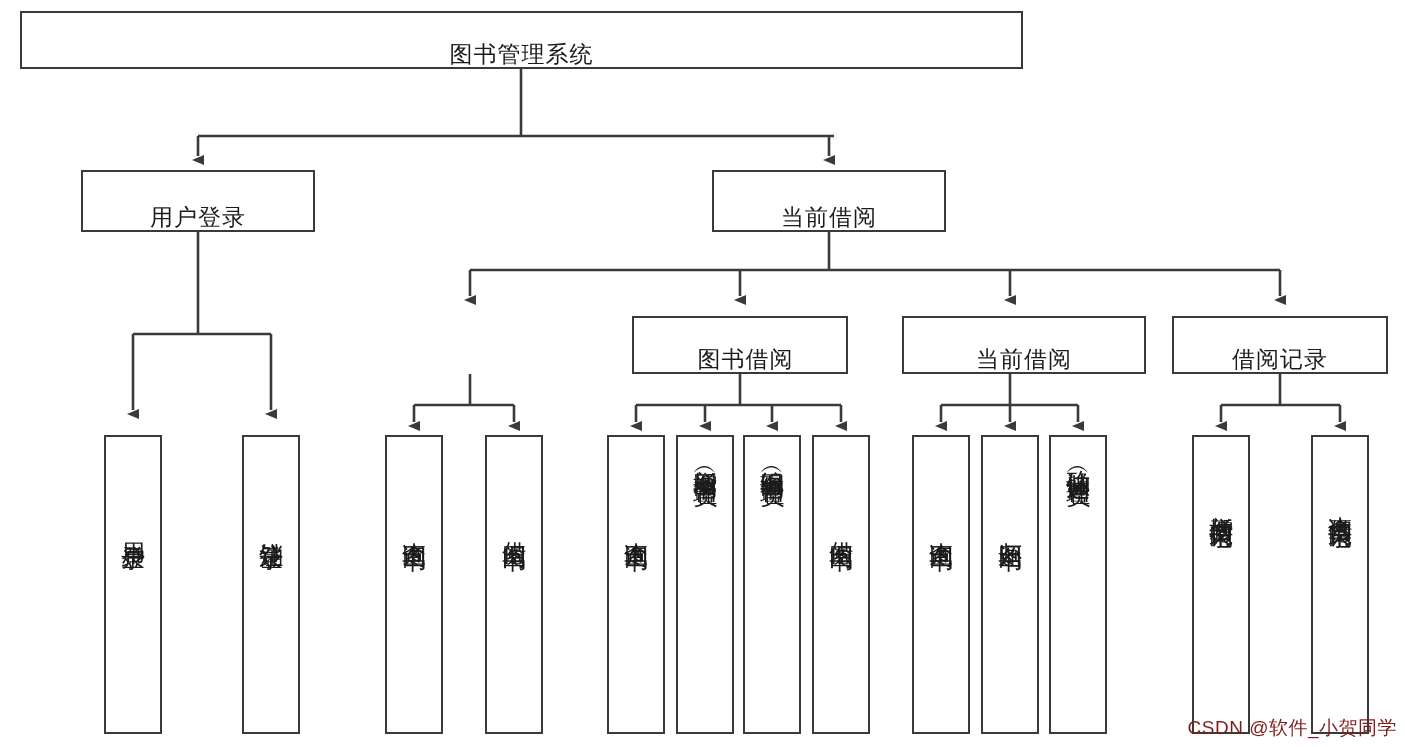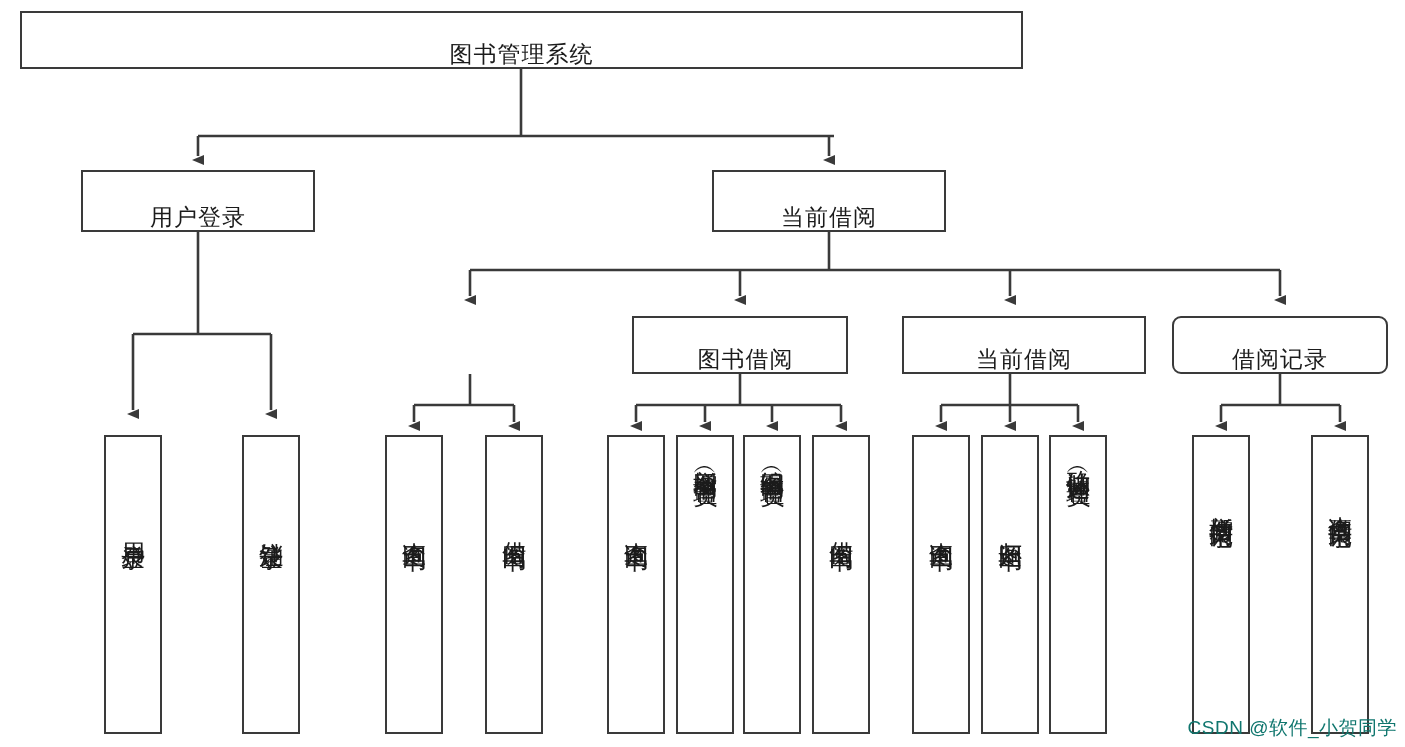--- a/index.html
+++ b/index.html
@@ -62,21 +62,21 @@
     margin-top: 52px;
   }
   .node.leaf.high .label {
     margin-top: 6px;
   }
   #watermark {
     position: absolute;
     right: 8px;
     bottom: 6px;
     font-size: 19px;
-    color: #0f766e;
+    color: #7f1d1d;
     letter-spacing: 0.5px;
     z-index: 5;
     white-space: nowrap;
   }
 </style>
 </head>
 <body>
 
 <div id="canvas">
 
@@ -140,21 +140,21 @@
   <div class="node" style="left:712px; top:170px; width:234px; height:62px;">
     <span class="label">当前借阅</span>
   </div>
 
   <div class="node" style="left:632px; top:316px; width:216px; height:58px;padding-left:11px;">
     <span class="label">图书借阅</span>
   </div>
   <div class="node" style="left:902px; top:316px; width:244px; height:58px;">
     <span class="label">当前借阅</span>
   </div>
-  <div class="node" style="left:1172px; top:316px; width:216px; height:58px;border-radius:9px;">
+  <div class="node" style="left:1172px; top:316px; width:216px; height:58px;">
     <span class="label">借阅记录</span>
   </div>
 
   <div class="node leaf mid" style="left:104px; top:435px; width:58px; height:299px;">
     <span class="label">用户登录</span>
   </div>
   <div class="node leaf mid" style="left:242px; top:435px; width:58px; height:299px;">
     <span class="label">注销登录</span>
   </div>
 

